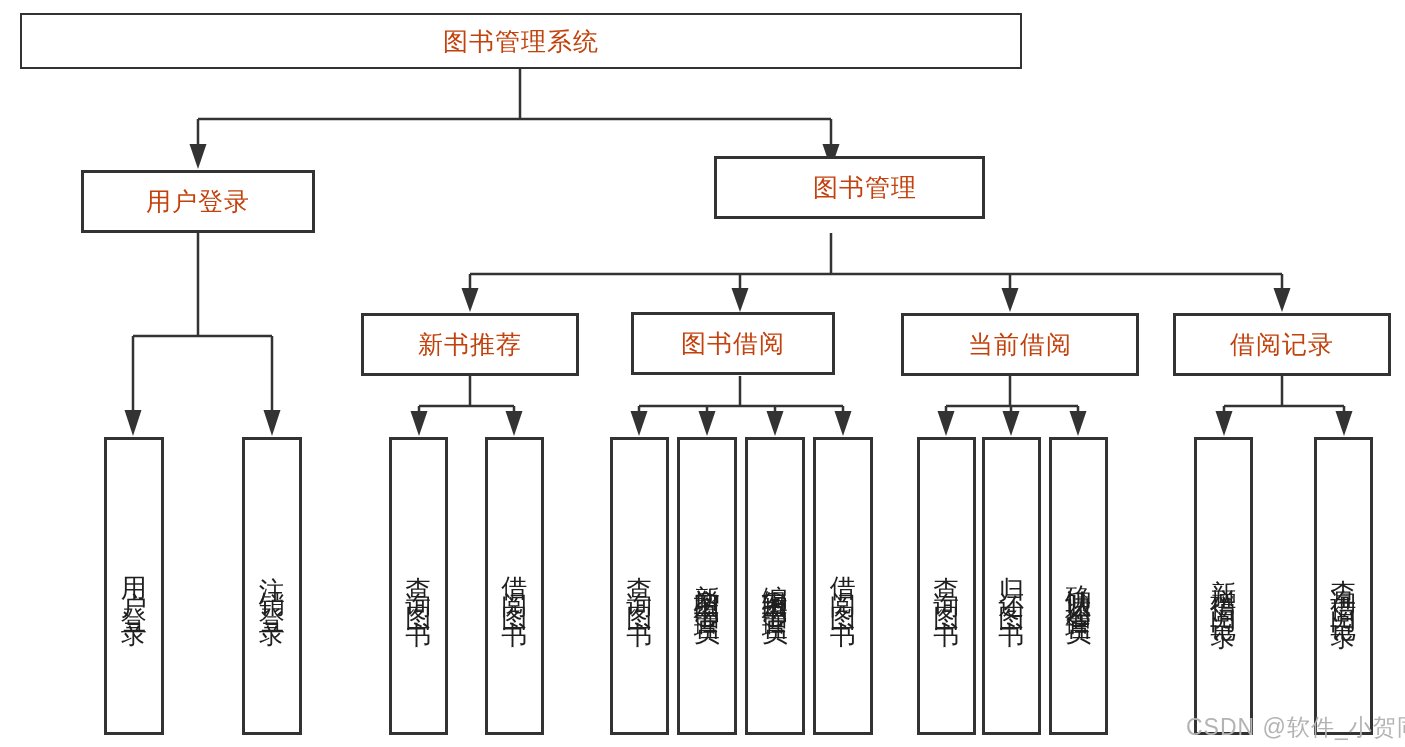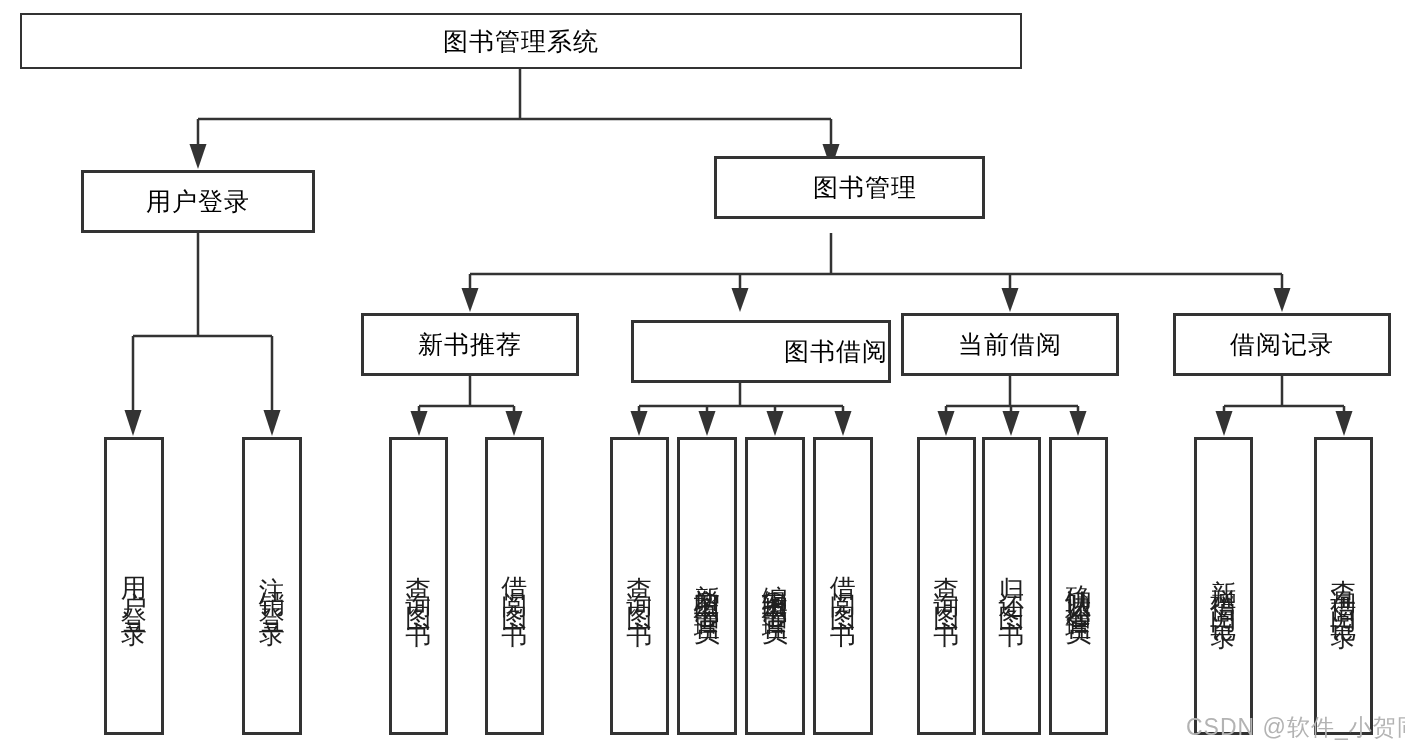--- a/index.html
+++ b/index.html
@@ -10,21 +10,21 @@
     font-family:"Liberation Sans", sans-serif;
     overflow:hidden;
   }
   .wires{position:absolute;left:0;top:0;z-index:1;}
   .node{
     position:absolute;
     box-sizing:border-box;
     border:3px solid #333333;
     background:#ffffff;
     display:flex;align-items:center;justify-content:center;
-    font-size:25px;color:#000000;
+    font-size:25px;color:#c2410c;
     z-index:2;
     white-space:nowrap;
     letter-spacing:1px;
   }
   .leaf{
     position:absolute;
     top:437px;height:298px;
     box-sizing:border-box;
     border:3px solid #333333;
     background:#ffffff;
@@ -103,24 +103,24 @@
   <div class="node" style="left:81px;top:170px;width:234px;height:63px;">
     <span>用户登录</span>
   </div>
   <div class="node" style="left:714px;top:156px;width:271px;height:63px;padding-left:31px;">
     <span>图书管理</span>
   </div>
 
   <div class="node" style="left:361px;top:313px;width:218px;height:63px;font-family:Liberation Serif, serif;">
     <span>新书推荐</span>
   </div>
-  <div class="node" style="left:631px;top:320px;width:260px;height:63px;justify-content:flex-end;">
+  <div class="node" style="left:631px;top:312px;width:204px;height:63px;">
     <span>图书借阅</span>
   </div>
-  <div class="node" style="left:901px;top:313px;width:218px;height:63px;">
+  <div class="node" style="left:901px;top:313px;width:238px;height:63px;">
     <span>当前借阅</span>
   </div>
   <div class="node" style="left:1173px;top:313px;width:218px;height:63px;">
     <span>借阅记录</span>
   </div>
 
   <div class="leaf ls-lg" style="left:104px;width:60px;">
     <span>用户登录</span>
   </div>
   <div class="leaf ls-lg" style="left:242px;width:60px;">

